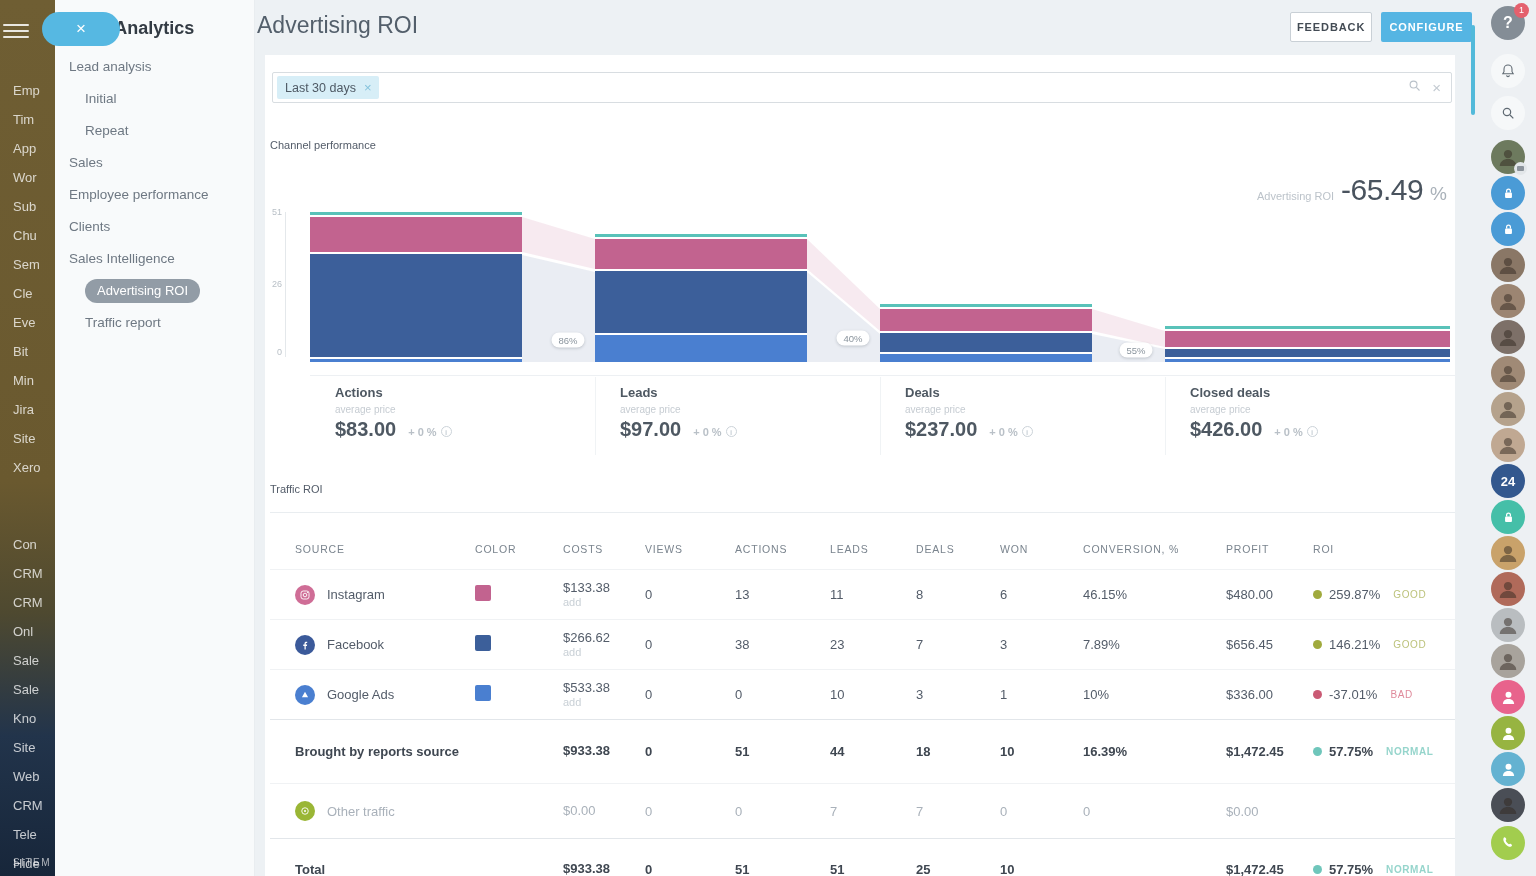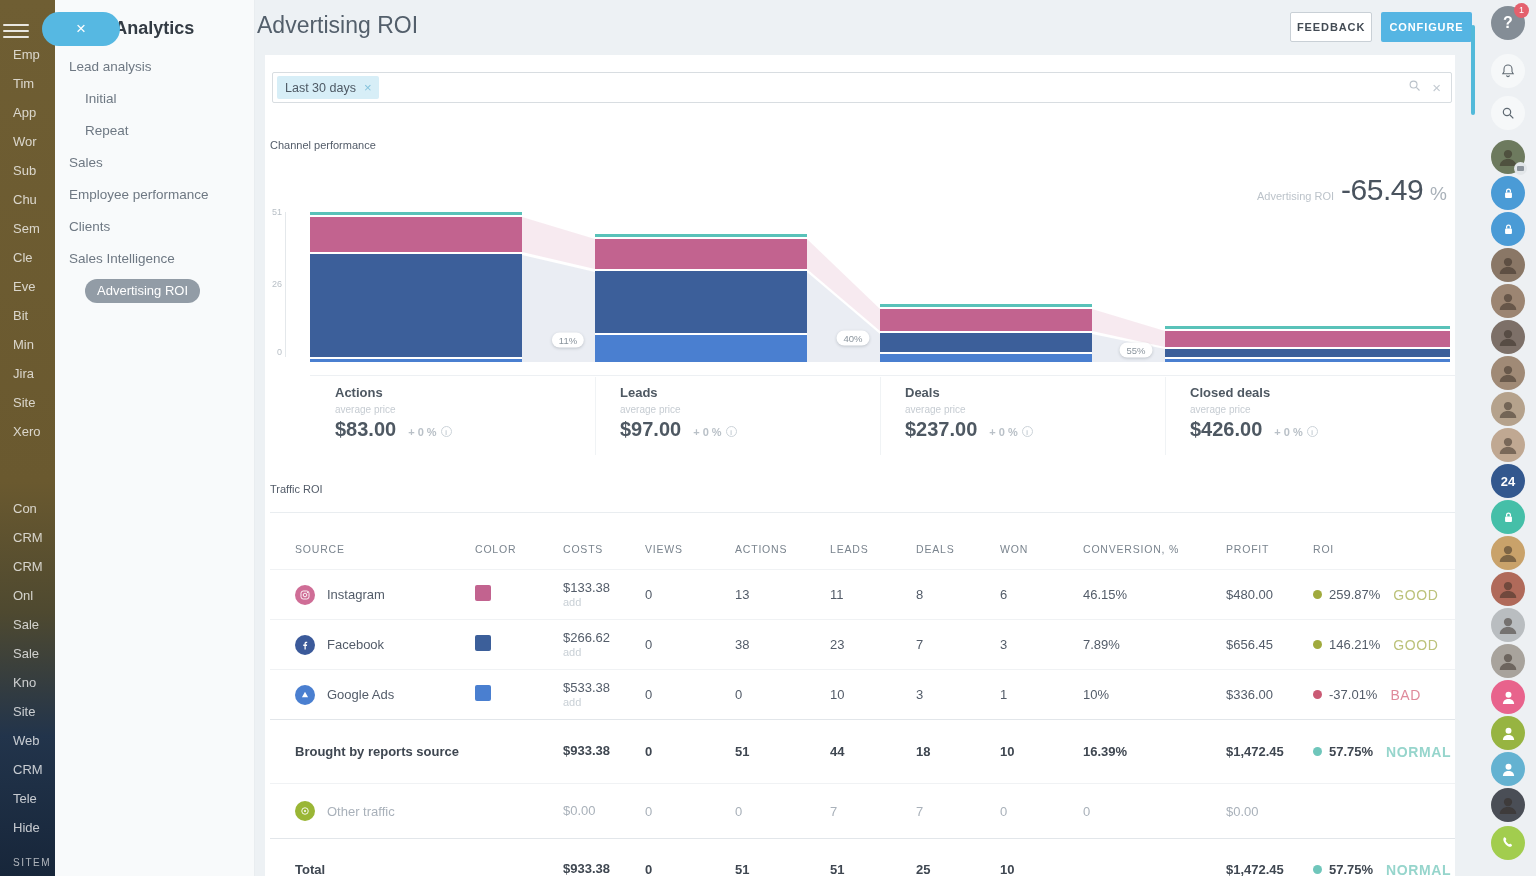--- a/index.html
+++ b/index.html
@@ -6,21 +6,21 @@
   *{box-sizing:border-box;}
   .app{position:relative;width:1536px;height:876px;overflow:hidden;
        font-family:"Liberation Sans", sans-serif;background:#edf1f4;}
 
   
   .dark-rail{position:absolute;left:0;top:0;width:55px;height:876px;overflow:hidden;
     background:linear-gradient(180deg,#6f5e33 0%,#6a592f 55%,#4e4930 70%,#22344b 84%,#17263a 100%);}
   .hamburger{position:absolute;left:3px;top:20px;width:26px;}
   .hamburger i{display:block;height:2px;background:rgba(255,255,255,.85);margin:4px 0;border-radius:1px;}
   .rail-group{padding-left:13px;}
-  .rail-group.top{padding-top:40px;}
+  .rail-group.top{padding-top:40px;margin-top:36px;}
   .rail-group.bottom{margin-top:48px;}
   .rail-item{height:29px;line-height:29px;font-size:13px;color:rgba(255,255,255,.75);
     white-space:nowrap;overflow:hidden;cursor:pointer;}
   .rail-footer{position:absolute;left:13px;bottom:8px;font-size:10px;letter-spacing:1.5px;
     text-transform:uppercase;color:rgba(255,255,255,.65);white-space:nowrap;overflow:hidden;width:42px;}
 
   .close-pill{position:absolute;left:42px;top:12px;width:78px;height:34px;border-radius:17px;
     background:#56b8e2;z-index:30;display:flex;align-items:center;justify-content:center;cursor:pointer;}
   .close-pill .x{color:#fff;font-size:17px;line-height:1;margin-top:-1px;}
 
@@ -97,21 +97,21 @@
   .tr-strong{border-top:1px solid #e2e6ea;font-weight:700;color:#3f4751;}
   .tr-muted{color:#a9b1ba;}
   .src-cell{display:flex;align-items:center;gap:12px;}
   .srcic{width:20px;height:20px;border-radius:50%;display:inline-flex;align-items:center;
     justify-content:center;flex:0 0 20px;}
   .swatch{width:16px;height:16px;border-radius:2px;display:inline-block;}
   .costs-cell{line-height:1.25;}
   .add-link{font-size:11px;color:#c9d0d6;cursor:pointer;}
   .roi-cell{display:flex;align-items:center;gap:7px;}
   .roi-dot{width:9px;height:9px;border-radius:50%;flex:0 0 9px;}
-  .roi-status{font-size:14px;letter-spacing:.6px;margin-left:6px;}
+  .roi-status{font-size:10px;letter-spacing:.6px;margin-left:6px;}
 
   
   .right-rail{position:absolute;right:0;top:0;width:56px;height:876px;background:#edf0f3;
     display:flex;flex-direction:column;align-items:center;}
   .ric{position:relative;width:34px;height:34px;border-radius:50%;display:flex;align-items:center;
     justify-content:center;flex:0 0 34px;margin-top:2px;cursor:pointer;}
   .ric .q{color:#fff;font-size:16px;font-weight:700;}
   .ric .cnt{color:#fff;font-size:13px;font-weight:700;}
   .badge{position:absolute;top:-3px;right:-4px;min-width:15px;height:15px;border-radius:8px;
     background:#e4606d;color:#fff;font-size:9px;line-height:15px;text-align:center;padding:0 3px;}
@@ -174,20 +174,21 @@
     <h1 class="menu-title">CRM Analytics</h1>
     <nav id="menu-items">
         <div class="menu-item">Lead analysis</div>
         <div class="menu-item ind">Initial</div>
         <div class="menu-item ind">Repeat</div>
         <div class="menu-item">Sales</div>
         <div class="menu-item">Employee performance</div>
         <div class="menu-item">Clients</div>
         <div class="menu-item">Sales Intelligence</div>
         <div class="menu-item ind"><span class="pill">Advertising ROI</span></div>
+        <div class="menu-item ind">Traffic report</div>
       </nav>
   </aside>
 
   <main class="main">
     <h2 class="page-title">Advertising ROI</h2>
     <button class="btn btn-feedback">FEEDBACK</button>
     <button class="btn btn-configure">CONFIGURE</button>
 
     <section class="panel">
 
@@ -258,21 +259,21 @@
           </div>
           <div class="bar" style="left: 880px; width: 285px;">
             <div class="seg" style="background: rgb(89, 194, 185); height: 3px;"></div>
             <div class="seg-gap"></div>
             <div class="seg" style="background: rgb(194, 99, 143); height: 16.2px;"></div>
             <div class="seg-gap"></div>
             <div class="seg" style="background: rgb(60, 95, 154); height: 8.1px;"></div>
             <div class="seg-gap"></div>
             <div class="seg" style="background: rgb(74, 127, 208); height: 3px;"></div>
           </div>
-          <div class="pct-pill" style="left: 283px; top: 128px;">11%</div>
+          <div class="pct-pill" style="left: 283px; top: 128px;">86%</div>
           <div class="pct-pill" style="left: 568px; top: 126px;">40%</div>
           <div class="pct-pill" style="left: 851px; top: 138px;">55%</div>
         </div>
 
       <div class="stage-labels" id="stage-labels">
         <div class="stage-topline"></div>
         <div class="stage-div" style="left:310px"></div>
         <div class="stage-div" style="left:595px"></div>
         <div class="stage-div" style="left:880px"></div>
       <div class="stage-col" style="left: 50px;">

